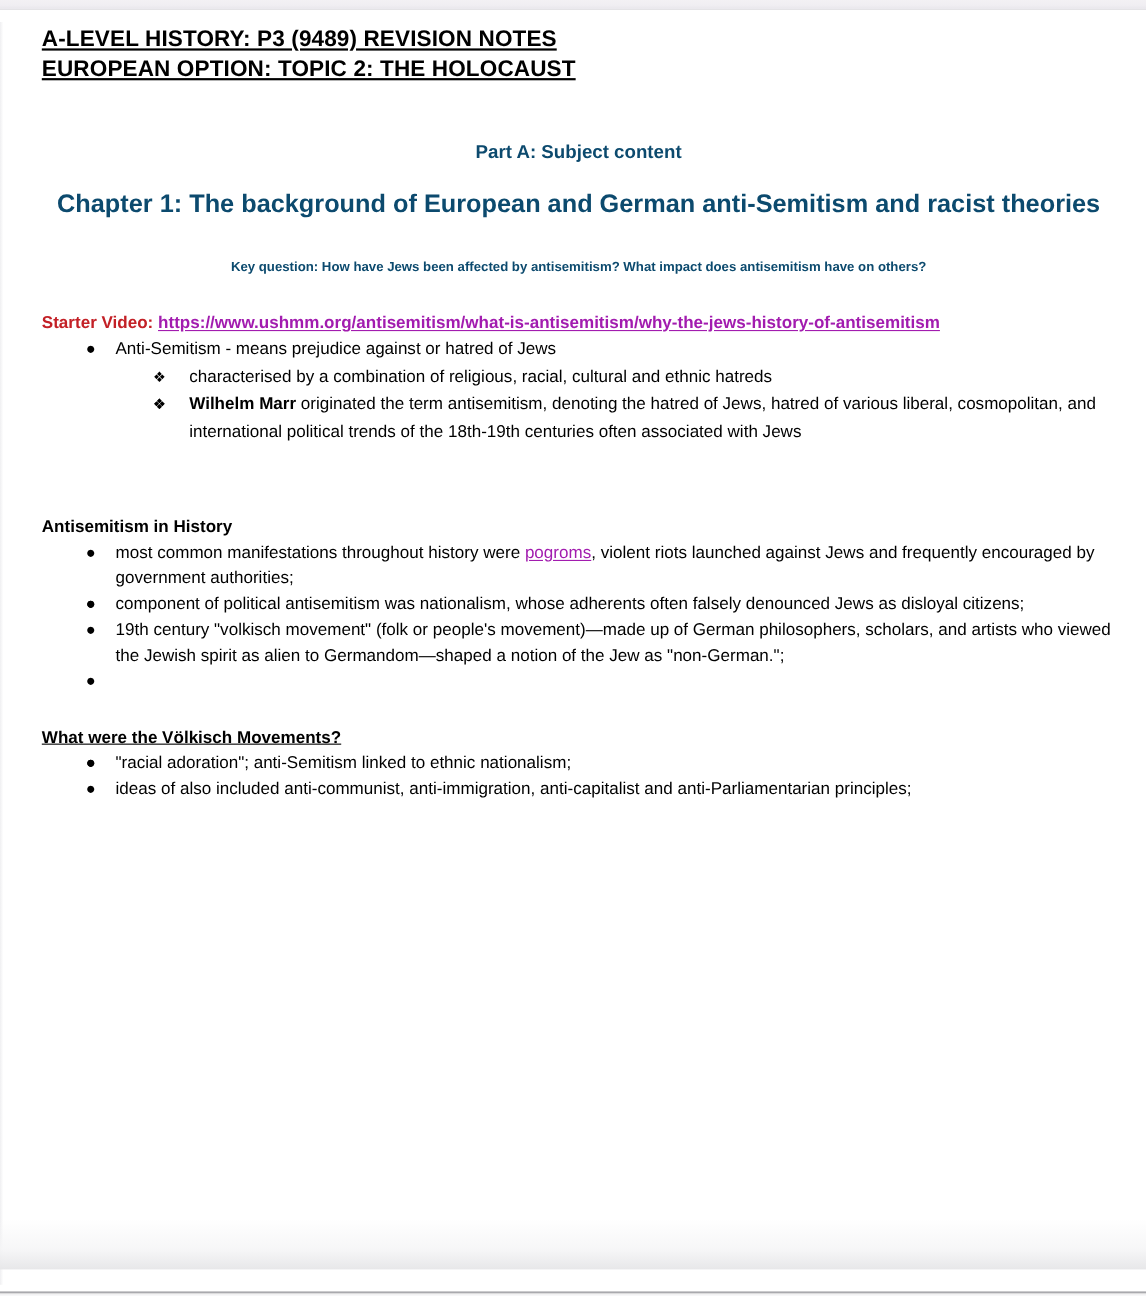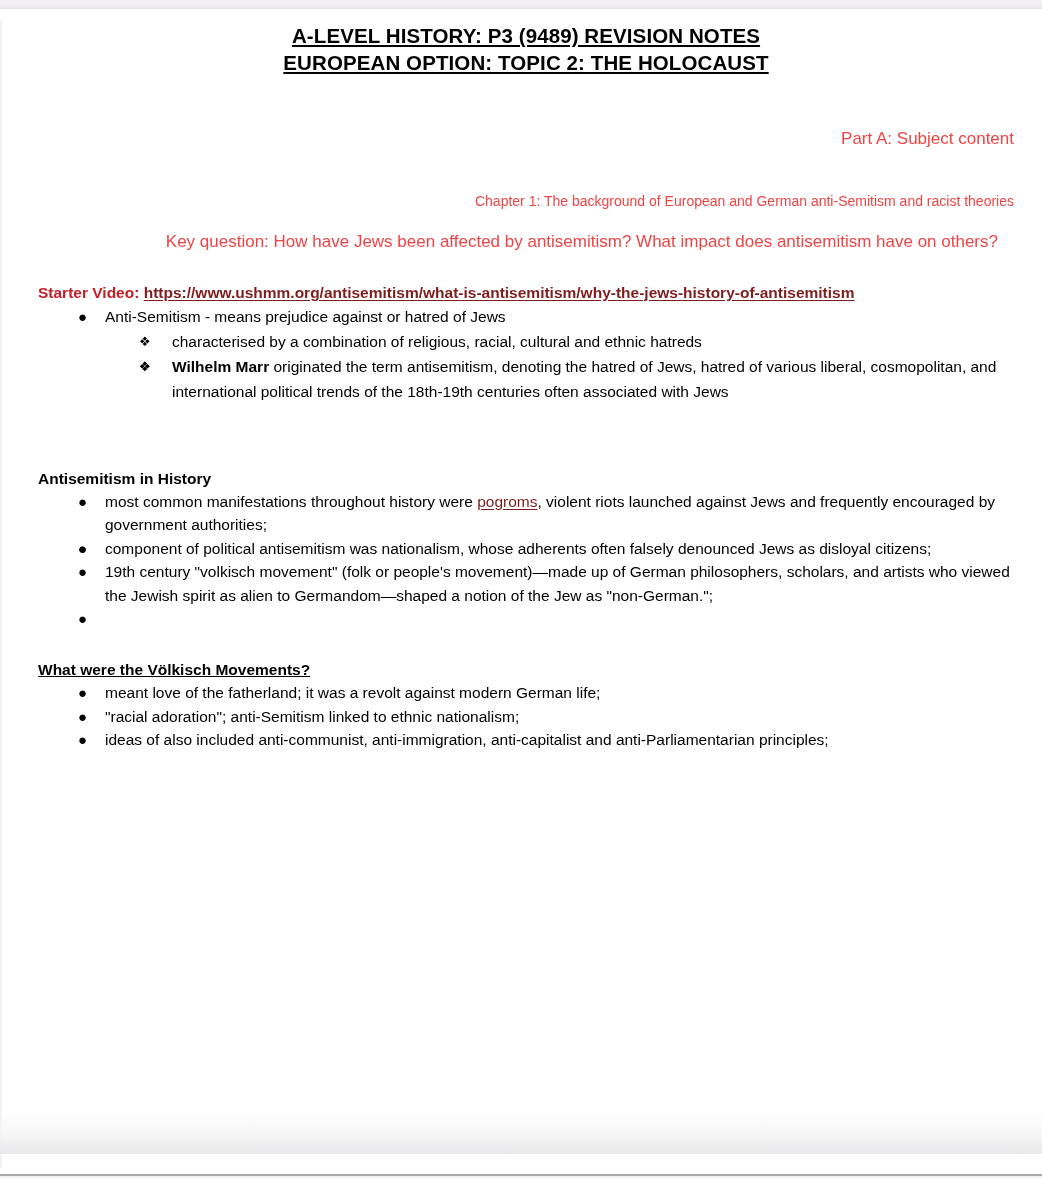--- a/index.html
+++ b/index.html
@@ -39,55 +39,54 @@
     box-sizing: border-box;
     padding: 0;
   }
 
   .doc-body {
     padding: 6px 28px 0 38px;
   }
 
   
   .doc-title {
-    text-align: center;
     font-weight: bold;
     font-size: 20.5px;
     line-height: 27px;
     letter-spacing: 0.1px;
     margin: 6px 0 0 0;
   }
   .doc-title .tline {
     display: block;
   }
   .doc-title .tline u,
   .doc-title .tline span.u {
     text-decoration: underline;
     text-underline-offset: 2px;
   }
 
   
   .red-block {
-    color: #ef4444;
-    text-align: right;
-    font-weight: normal;
+    color: #0c4a6e;
+    text-align: center;
+    font-weight: bold;
   }
   .part-a {
     font-size: 17px;
     margin-top: 52px;
     line-height: 22px;
   }
   .chapter {
-    font-size: 14px;
-    margin-top: 40px;
+    font-size: 23px;
+    margin-top: 24px;
     line-height: 23px;
   }
   .keyq {
-    font-size: 17px;
-    margin-top: 16px;
+    font-size: 12px;
+    margin-top: 33px;
     line-height: 25px;
     padding: 0 16px;
   }
 
   
   .starter {
     margin-top: 26px;
     font-size: 15.5px;
     font-weight: bold;
     line-height: 25px;
@@ -173,21 +172,21 @@
   ul.plain > li > .bullet {
     position: absolute;
     left: 40px;
     top: 0;
     font-size: 15px;
     line-height: 23.5px;
   }
 
   .b { font-weight: bold; }
   a.inline-link {
-    color: #7f1d1d;
+    color: #a21caf;
     text-underline-offset: 2px;
   }
 
   
   .page-bottom-fade {
     position: absolute;
     left: 0;
     bottom: 4px;
     width: 1042px;
     height: 46px;
@@ -285,21 +284,20 @@
       <li>
         <span class="bullet">●</span>
       </li>
     </ul>
 
     <div class="sec-head tight">What were the Völkisch Movements?</div>
 
     <ul class="plain list-gap-top">
       <li>
         <span class="bullet">●</span>
-        <span>meant love of the fatherland; it was a revolt against modern German life;</span>
       </li>
       <li>
         <span class="bullet">●</span>
         <span>"racial adoration"; anti-Semitism linked to ethnic nationalism;</span>
       </li>
       <li>
         <span class="bullet">●</span>
         <span>ideas of also included anti-communist, anti-immigration, anti-capitalist and anti-Parliamentarian principles;</span>
       </li>
     </ul>

